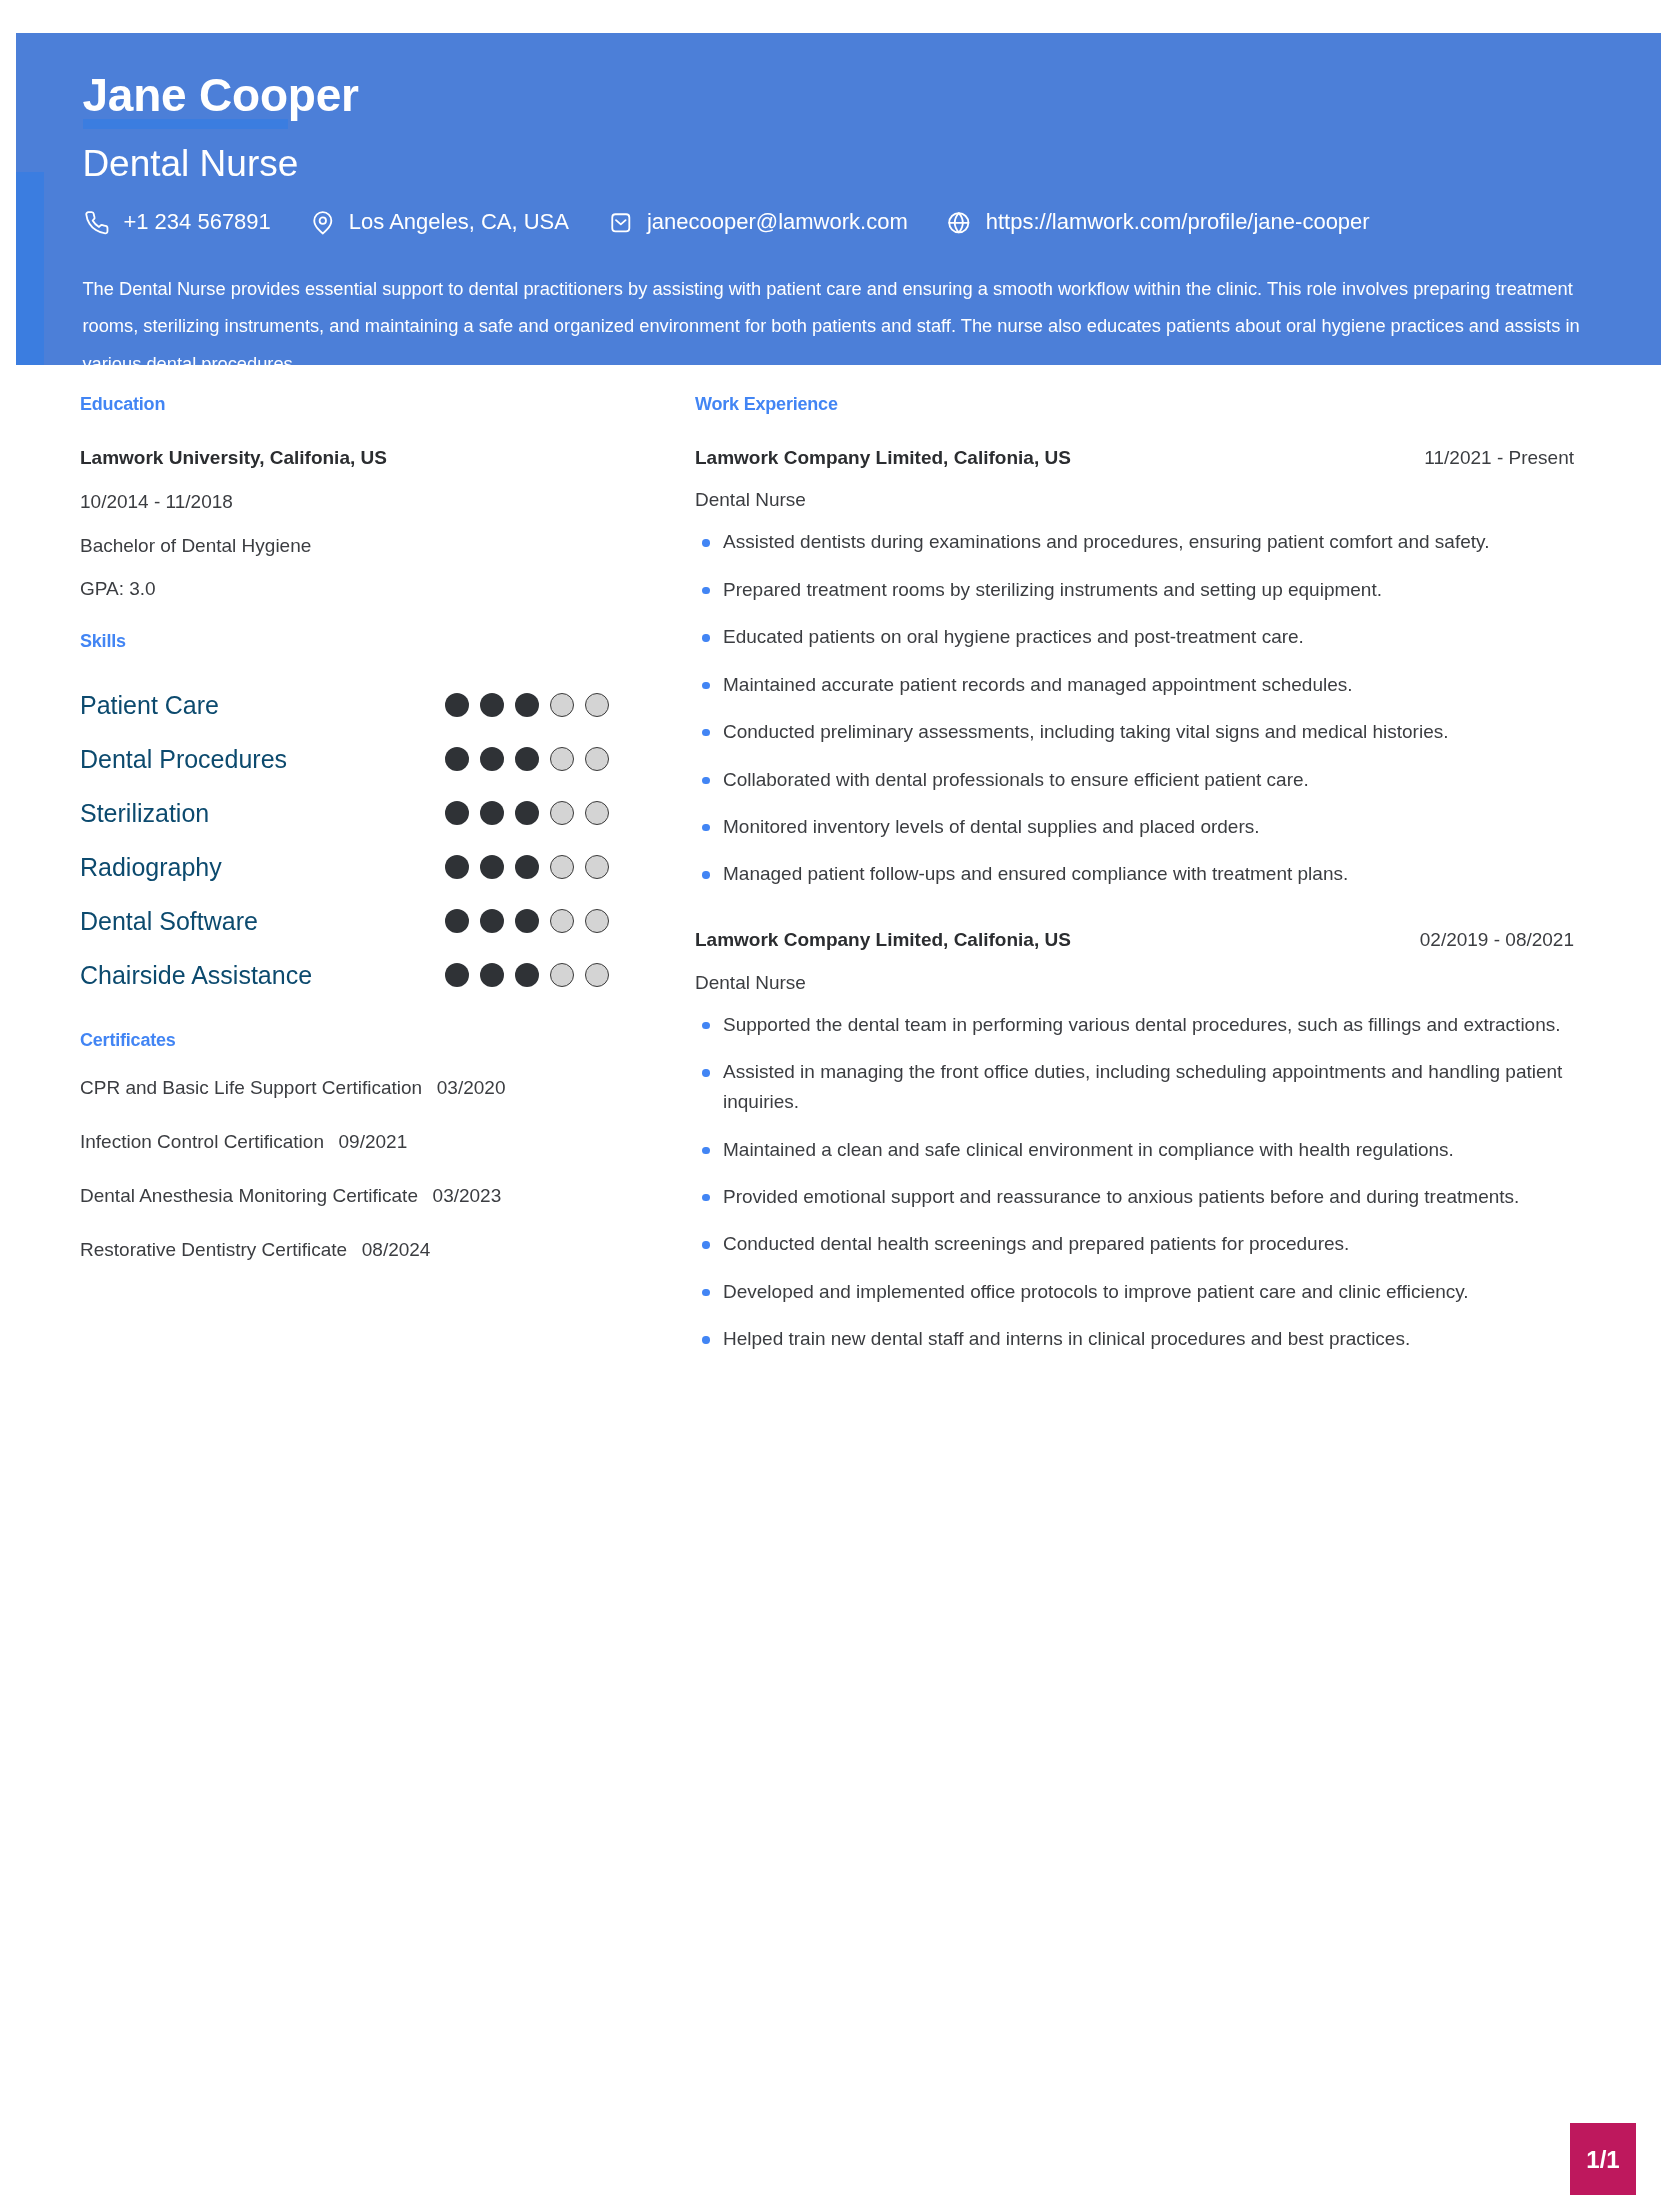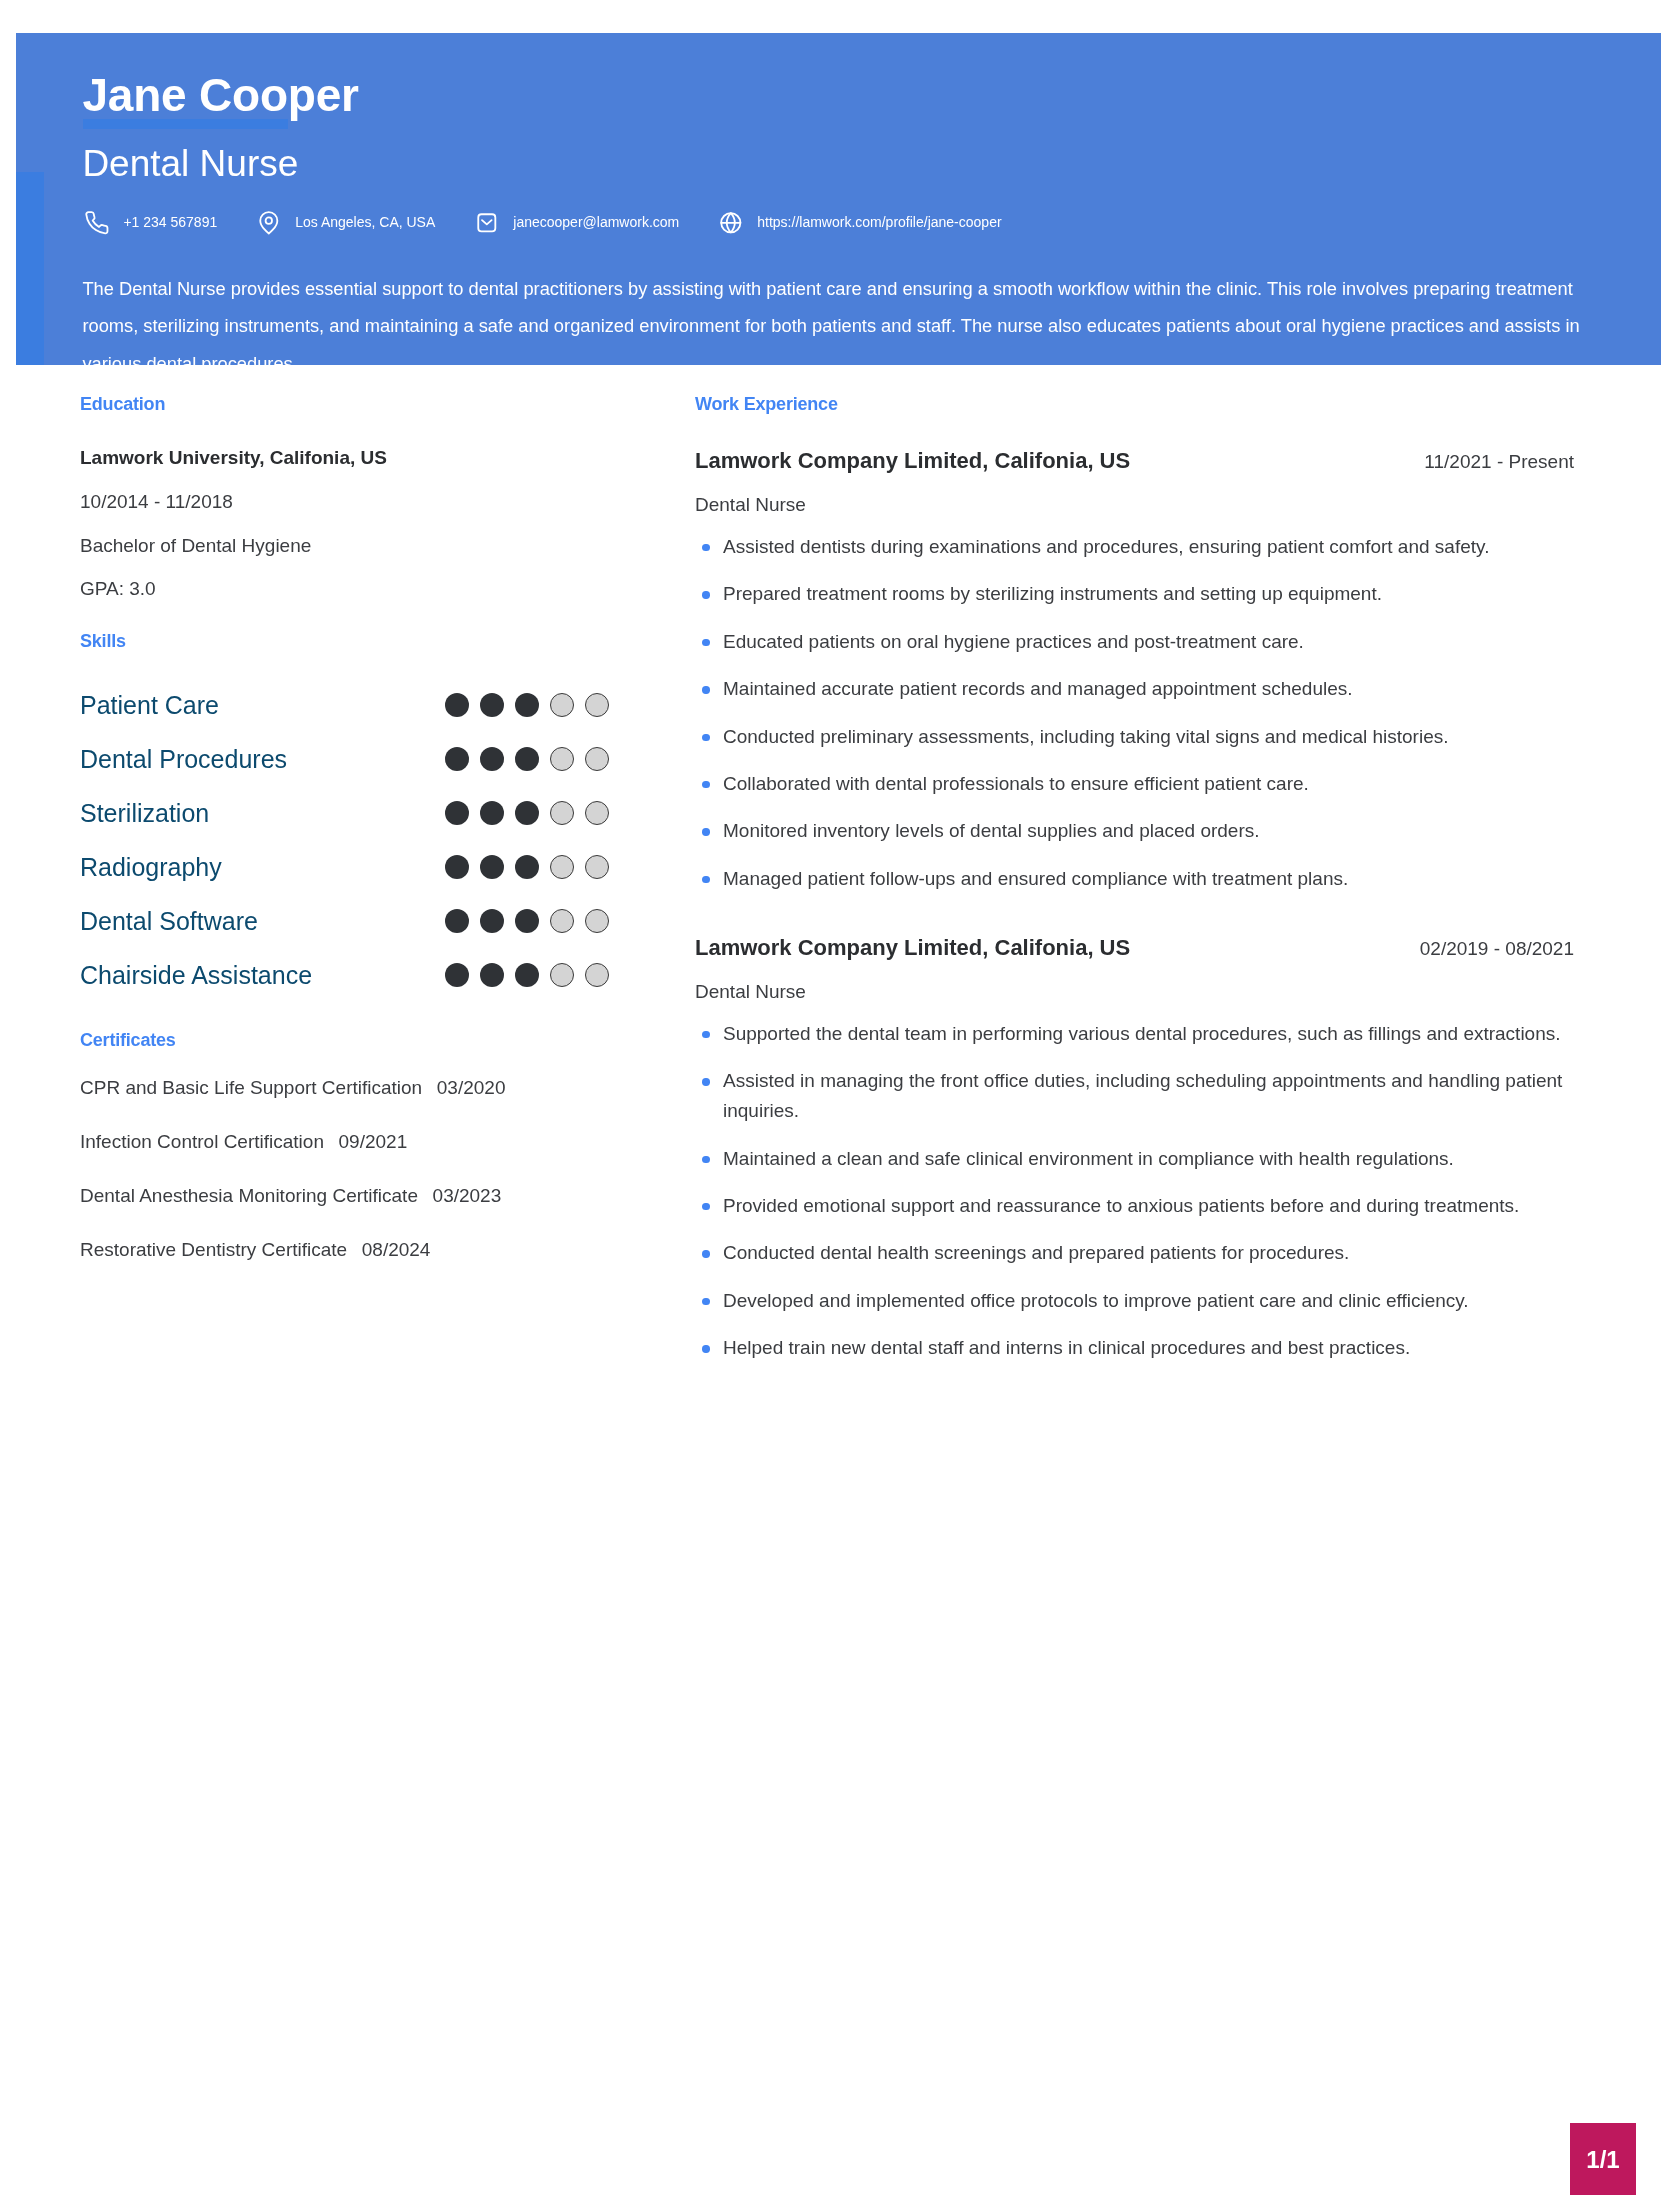--- a/index.html
+++ b/index.html
@@ -98,21 +98,21 @@
     display: inline-flex;
     align-items: center;
     justify-content: center;
     width: 29px;
     height: 29px;
     margin-right: 12px;
     flex: none;
   }
 
   .contact-item .ci-text {
-    font-size: 14px;
+    font-size: 22px;
     color: #ffffff;
     line-height: 1;
     text-align: right;
   }
 
   .summary {
     margin-top: 33px;
     width: 1512px;
     font-size: 18.3px;
     line-height: 2.05;
@@ -237,21 +237,21 @@
   .job { margin-top: 29px; }
   .job + .job { margin-top: 37px; }
 
   .job-head {
     display: flex;
     align-items: baseline;
     justify-content: space-between;
   }
 
   .job-company {
-    font-size: 22px;
+    font-size: 19px;
     font-weight: bold;
     color: #2b2d30;
     line-height: 1.5;
   }
 
   .job-date {
     font-size: 19px;
     color: #3b3d41;
     white-space: nowrap;
     padding-left: 18.3px;

